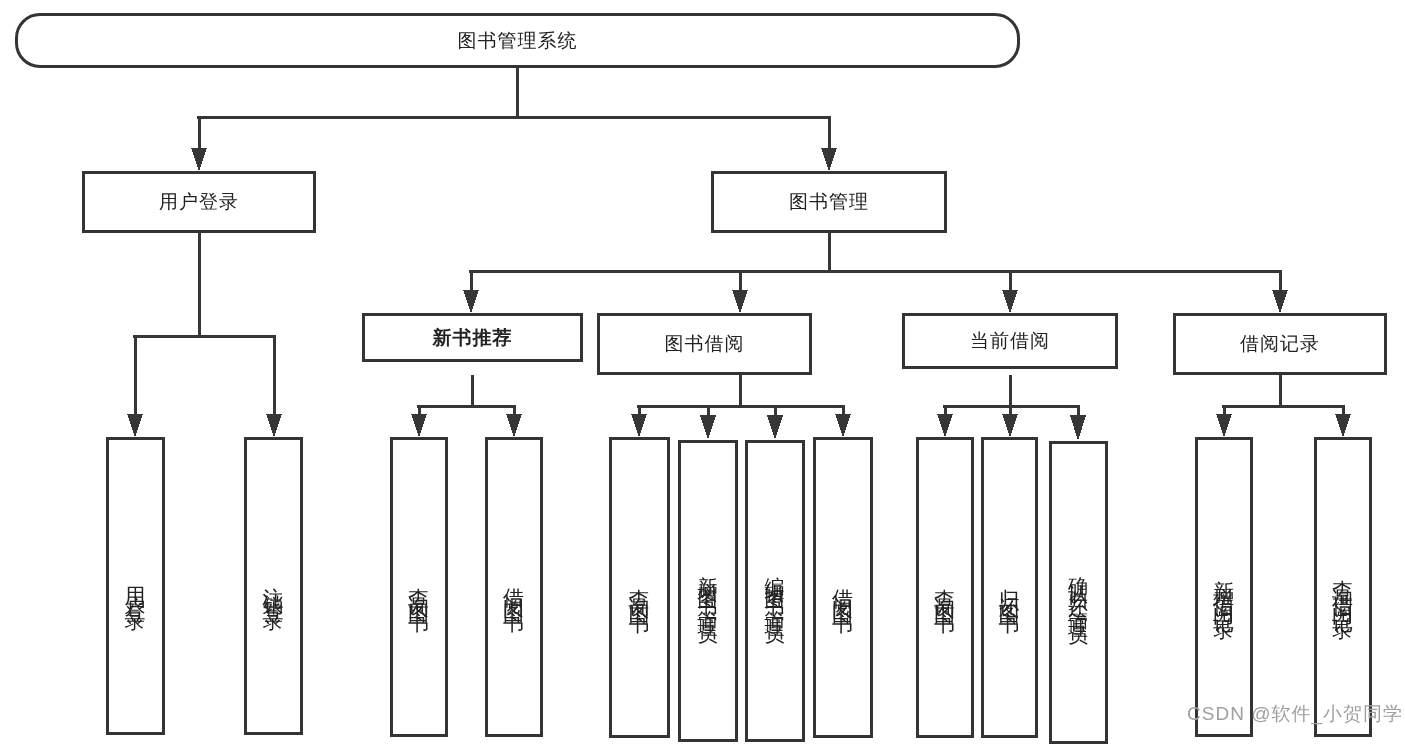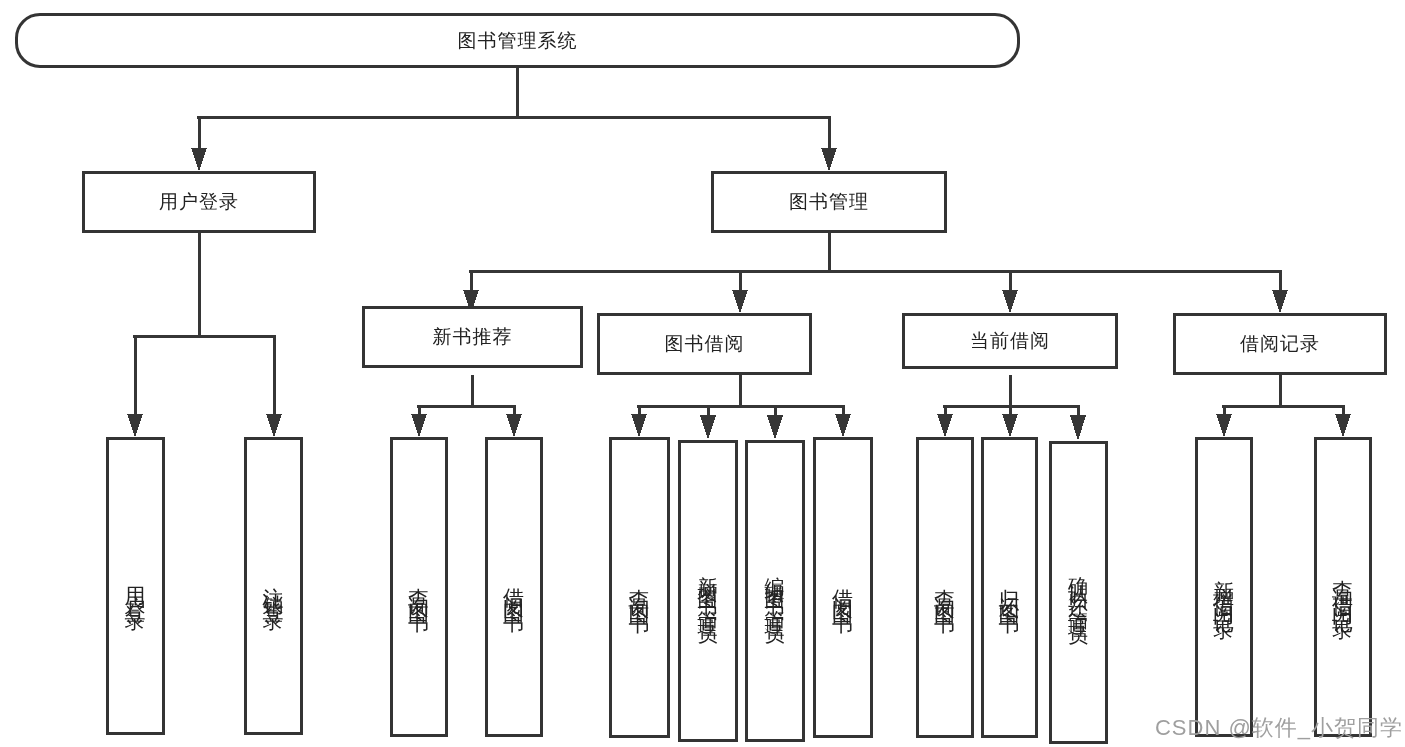--- a/index.html
+++ b/index.html
@@ -46,22 +46,22 @@
     text-orientation: mixed;
     font-size: 21px;
     letter-spacing: 8px;
     line-height: 1;
     white-space: nowrap;
   }
   .vnode .vtext.tight { letter-spacing: 7px; font-size: 20px; }
   .watermark {
     position: absolute;
     right: 2px;
-    bottom: 4px;
-    font-size: 22px;
+    bottom: 20px;
+    font-size: 19px;
     color: #9f9f9f;
     letter-spacing: 1px;
     z-index: 5;
     white-space: nowrap;
   }
 </style>
 </head>
 <body>
 
 <div class="canvas">
@@ -150,21 +150,21 @@
     <span>图书管理</span>
   </div>
 
   <div class="vnode" style="left:106px; top:437px; width:59px; height:298px;">
     <span class="vtext">用户登录</span>
   </div>
   <div class="vnode" style="left:244px; top:437px; width:59px; height:298px;">
     <span class="vtext">注销登录</span>
   </div>
 
-  <div class="hnode" style="left:362px; top:306px; width:221px; height:62px;">
+  <div class="hnode" style="left:362px; top:313px; width:221px; height:49px;font-weight:bold;">
     <span>新书推荐</span>
   </div>
   <div class="hnode" style="left:597px; top:313px; width:215px; height:62px;">
     <span>图书借阅</span>
   </div>
   <div class="hnode" style="left:902px; top:313px; width:216px; height:56px;">
     <span>当前借阅</span>
   </div>
   <div class="hnode" style="left:1173px; top:313px; width:214px; height:62px;">
     <span>借阅记录</span>

